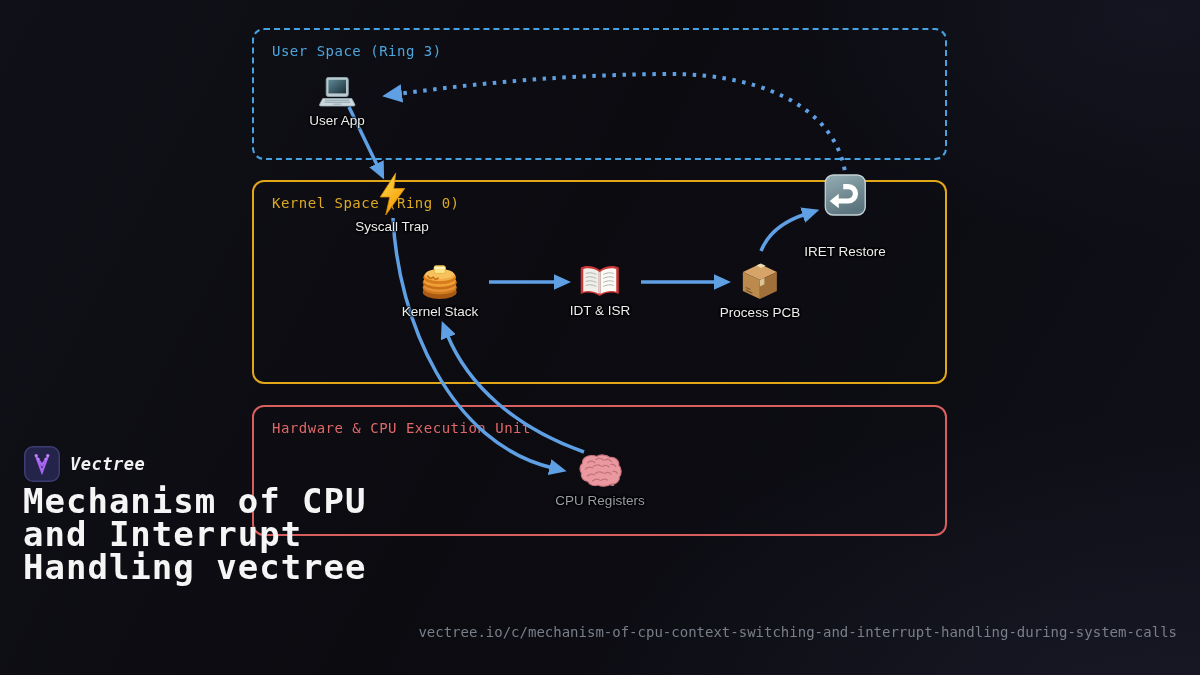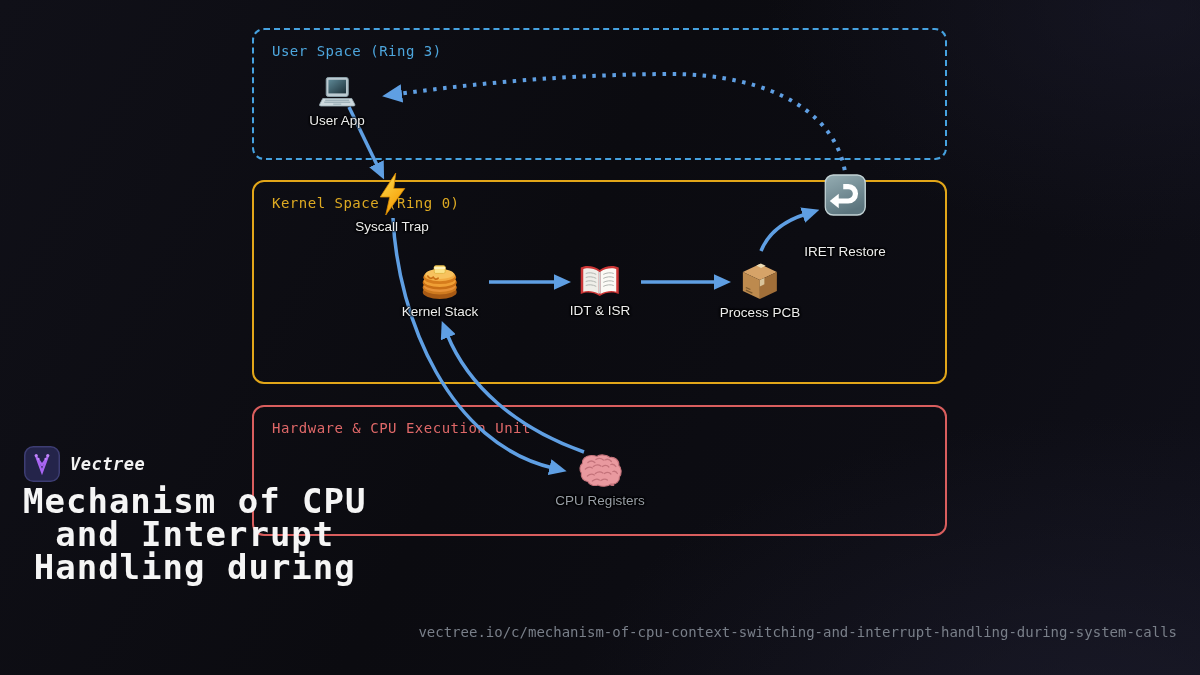--- a/index.html
+++ b/index.html
@@ -24,21 +24,21 @@
   .node{position:absolute;z-index:4;display:flex;flex-direction:column;align-items:center;gap:3px;transform:translateX(-50%);}
   .node .nlabel{
     font-family:"Liberation Sans",sans-serif;font-size:13.5px;line-height:16px;color:#ededed;white-space:nowrap;
     text-shadow:0 1px 2px #000,0 -1px 2px #000,1px 0 2px #000,-1px 0 2px #000;
   }
   .node .nlabel.dim{color:#979da5;}
   .icon{display:block;line-height:0;}
 
   .brand{position:absolute;left:24px;top:446px;display:flex;align-items:center;gap:10px;z-index:6;}
   .brand-name{font-size:17px;font-weight:bold;color:#f2f2f2;letter-spacing:.5px;font-style:italic;}
-  .title{position:absolute;left:23px;top:485px;z-index:6;text-align:center;}
+  .title{position:absolute;left:23px;top:485px;z-index:6;}
   .title-line{display:block;font-size:34px;line-height:33px;font-weight:bold;color:#f5f5f5;letter-spacing:1px;white-space:nowrap;}
   .footer-url{position:absolute;right:23px;top:624px;font-size:14px;color:#797f89;z-index:6;white-space:nowrap;}
 </style>
 </head>
 <body>
 
 <div class="canvas">
 
   <div class="zone user">
     <span class="zone-label">User Space (Ring 3)</span>
@@ -216,18 +216,18 @@
           <circle cx="21.6" cy="13" r="1.2"></circle>
         </g>
       </svg>
     </span>
     <span class="brand-name">Vectree</span>
   </div>
 
   <div class="title">
     <span class="title-line">Mechanism of CPU</span>
     <span class="title-line">and Interrupt</span>
-    <span class="title-line">Handling during</span>
+    <span class="title-line">Handling vectree</span>
   </div>
 
   <div class="footer-url">vectree.io/c/mechanism-of-cpu-context-switching-and-interrupt-handling-during-system-calls</div>
 
 </div>
 
 </body></html>

